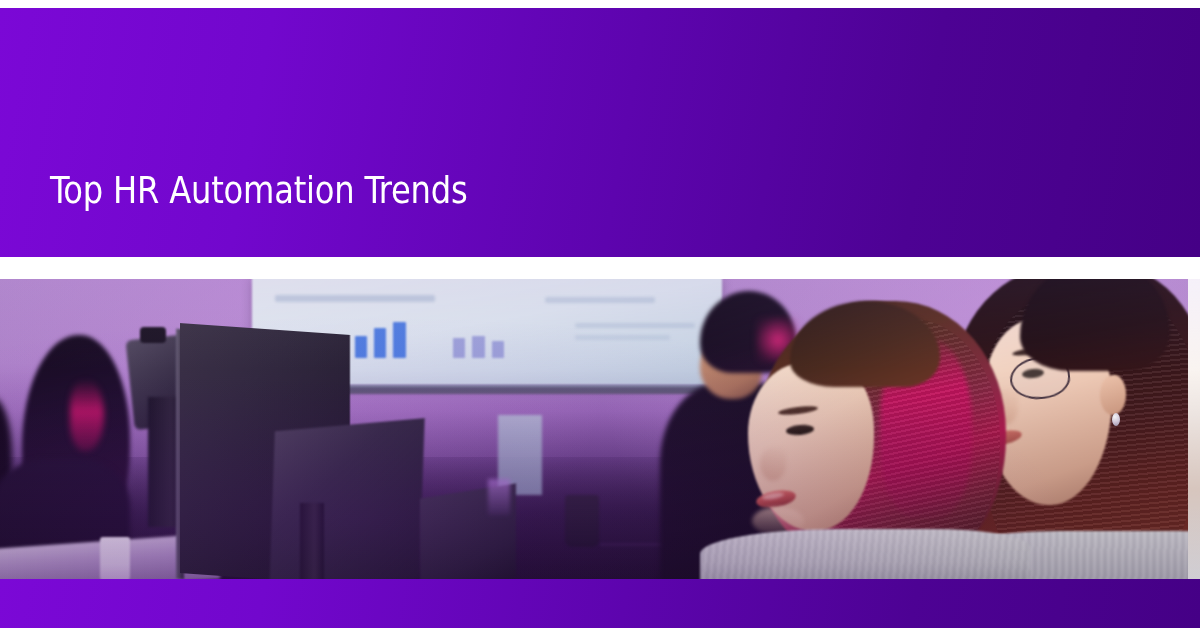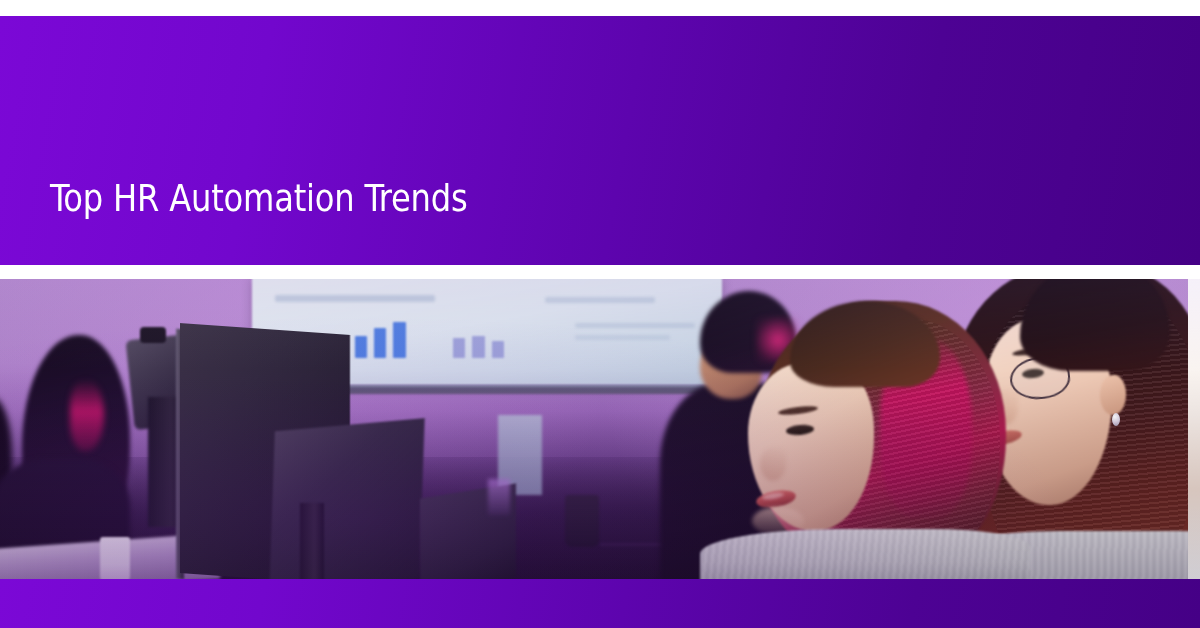--- a/index.html
+++ b/index.html
@@ -15,21 +15,21 @@
     position: relative;
     width: 1200px;
     height: 628px;
     overflow: hidden;
     background: #ffffff;
   }
 
   
   #header-band {
     position: absolute;
-    left: 0; top: 16px;
+    left: 0; top: 8px;
     width: 1200px;
     height: 249px;
     background: linear-gradient(100deg, #7b08d6 0%, #7207cd 22%, #5d04ae 52%, #4d0294 76%, #450086 100%);
   }
 
   #headline {
     position: absolute;
     left: 50px;
     top: 52px;
     width: 800px;

